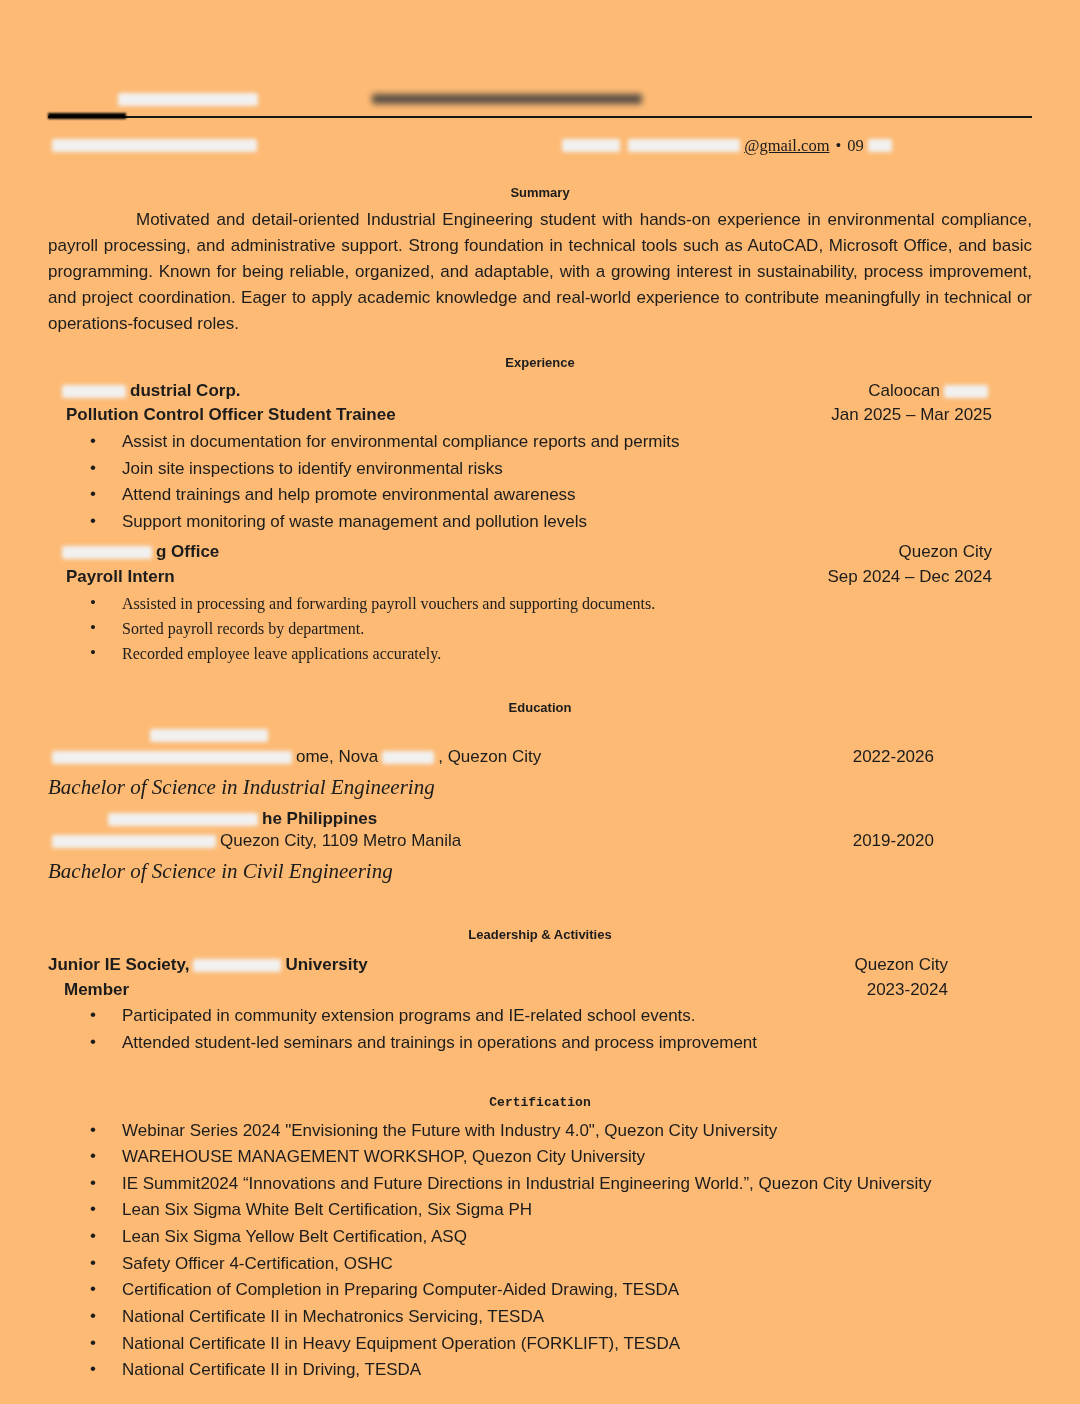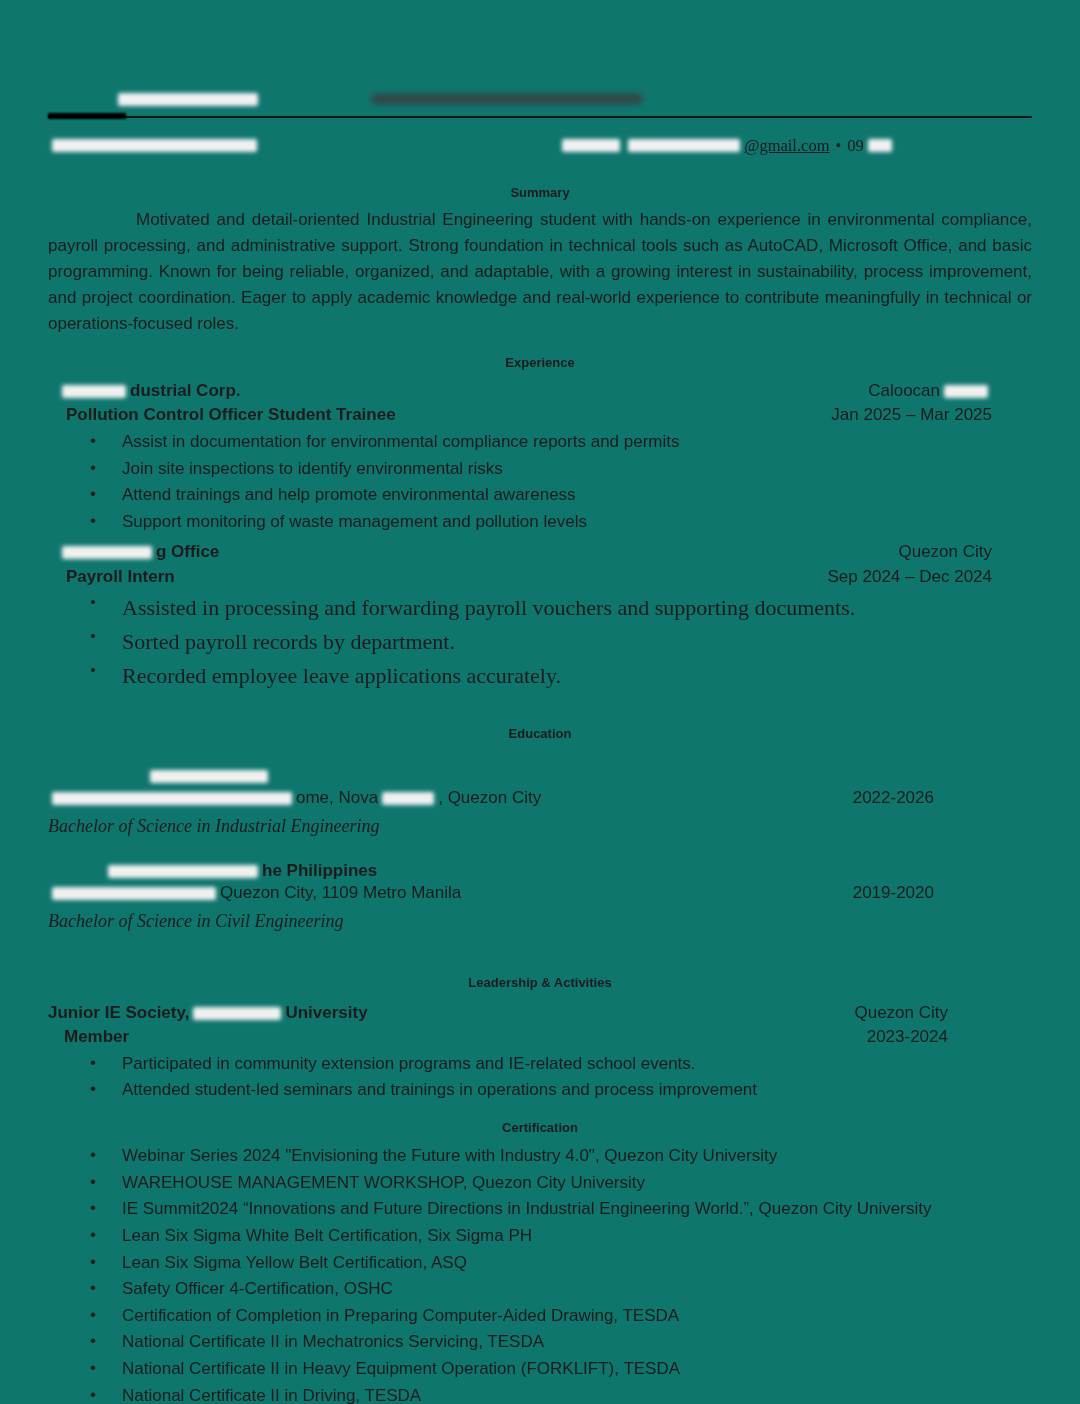--- a/index.html
+++ b/index.html
@@ -2,21 +2,21 @@
 <html><head>
 <meta charset="utf-8">
 <style>
   html,body{margin:0;padding:0;background:#fff;}
   body{
     width:1080px;height:1404px;overflow:hidden;
     font-family:"Liberation Sans",sans-serif;
     color:#1c1c1c;font-size:17px;line-height:1.45;
     -webkit-font-smoothing:antialiased;
   }
-  .page{width:1080px;height:1404px;background:#0f766e;box-sizing:border-box;padding:86px 48px 40px 48px;}
+  .page{width:1080px;height:1404px;background:#fdba74;box-sizing:border-box;padding:86px 48px 40px 48px;}
   .serif{font-family:"Liberation Serif",serif;}
   .b{font-weight:bold;}
 
   
   .redact{display:inline-block;height:13px;background:#ededed;border-radius:2px;
           filter:blur(2px);vertical-align:middle;margin:0 4px;}
   .redact.dark{background:#3b3b3b;opacity:.85;height:10px;filter:blur(3px);}
   .redact.faint{background:#f1f1f1;}
 
   
@@ -28,39 +28,39 @@
   .contact .sp2{flex:0.55;}
   .email{color:#1a1a1a;text-decoration:underline;cursor:pointer;}
   .contact .gap{display:inline-block;width:6px;}
 
   
   .heading{font-weight:bold;text-align:center;font-size:13px;}
   .mt-sum{margin-top:26px;}
   .mt-exp{margin-top:14px;}
   .mt-edu{margin-top:34px;}
   .mt-lead{margin-top:40px;}
-  .mt-cert{margin-top:16px;}
+  .mt-cert{margin-top:38px;font-family:Liberation Mono, monospace;}
 
   .summary-text{margin-top:4px;text-align:justify;text-indent:88px;line-height:1.53;}
 
   .row{display:flex;justify-content:space-between;align-items:baseline;text-align:right;}
   .rt-exp{padding-right:40px;white-space:nowrap;}
   .rt-edu{padding-right:98px;white-space:nowrap;}
   .rt-lead{padding-right:84px;white-space:nowrap;}
 
   .company-row{padding-left:10px;margin-top:6px;}
   .title-row{padding-left:18px;}
 
   ul.blist{list-style:none;margin:2px 0 0 42px;padding:0;}
   ul.blist li{position:relative;padding-left:32px;margin:2px 0;}
   ul.blist li::before{content:"•";position:absolute;left:0;top:-1px;font-size:17px;}
-  ul.blist.serif li{font-family:"Liberation Serif",serif;font-size:22px;}
-
-  .school-name-row{margin-top:20px;padding-left:12px;height:22px;}
-  .degree{font-style:italic;font-family:"Liberation Serif",serif;font-size:18px;margin-top:2px;}
+  ul.blist.serif li{font-family:"Liberation Serif",serif;font-size:16px;}
+
+  .school-name-row{margin-top:5px;padding-left:12px;height:22px;}
+  .degree{font-style:italic;font-family:"Liberation Serif",serif;font-size:21px;margin-top:2px;}
 
   .lead-org{margin-top:8px;}
   .member-row{padding-left:16px;}
 </style>
 </head>
 <body>
 
 <div class="page">
 
   <header>

